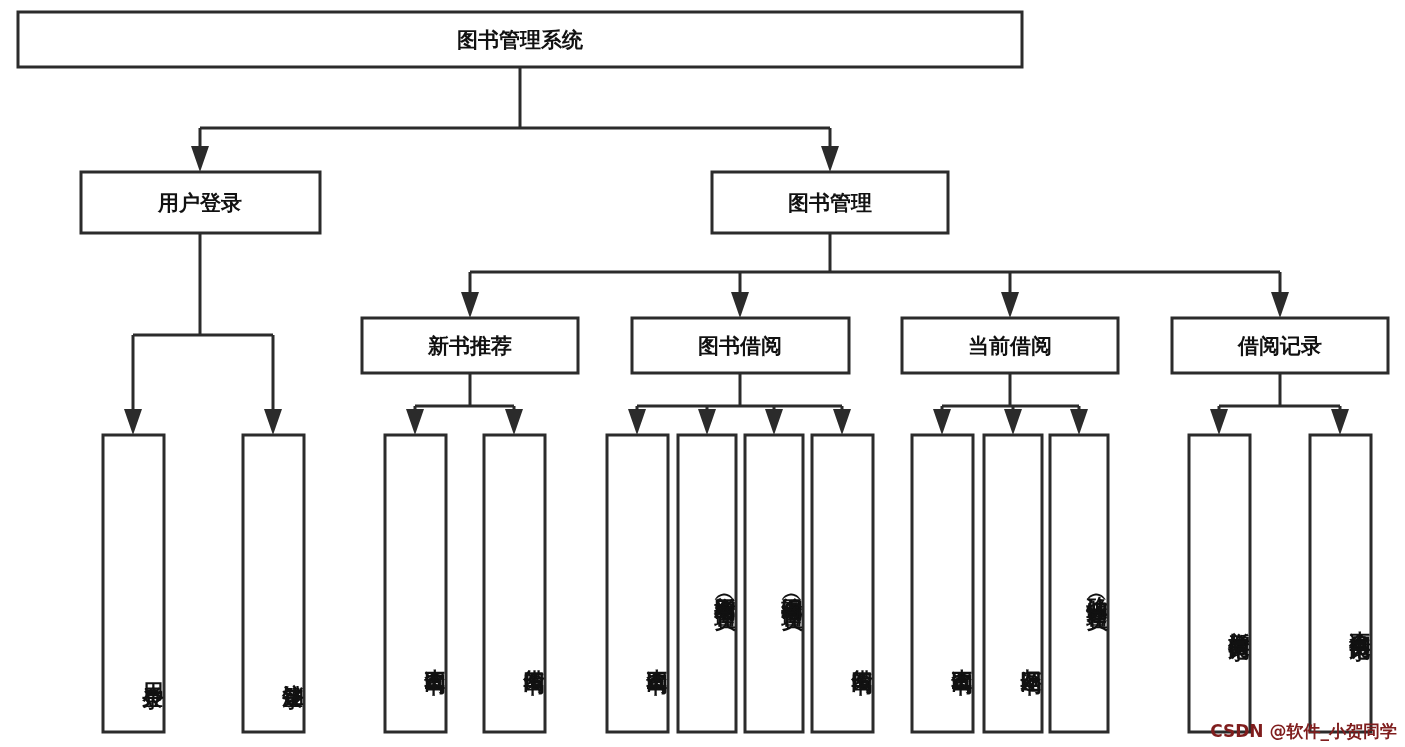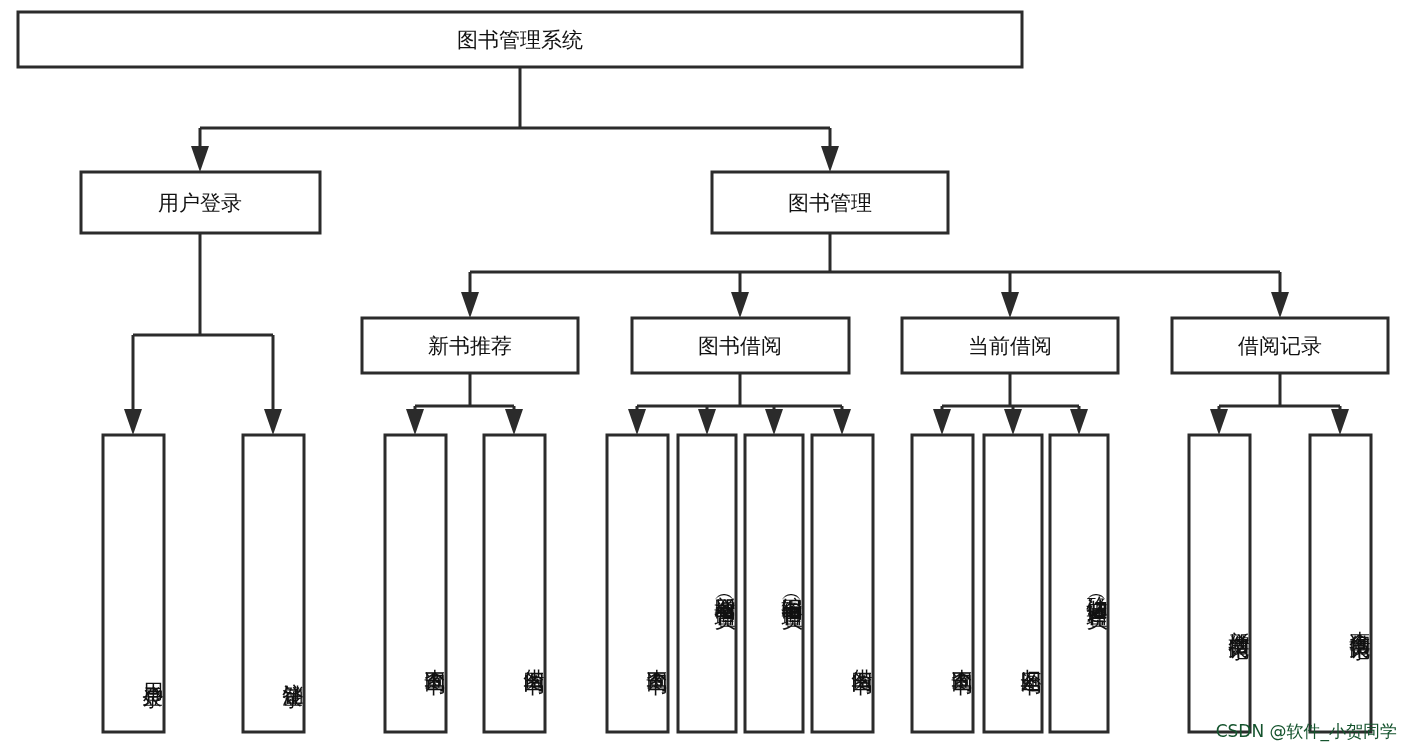--- a/index.html
+++ b/index.html
@@ -9,20 +9,21 @@
   }
   body {
     font-family: "DejaVu Sans", "Liberation Sans", sans-serif;
   }
   #canvas {
     position: relative;
     width: 1405px;
     height: 747px;
     background: #ffffff;
     overflow: hidden;
+    font-weight: bold;
   }
   svg.diagram {
     position: absolute;
     left: 0;
     top: 0;
     width: 1405px;
     height: 747px;
   }
   .node-box {
     fill: #ffffff;
@@ -59,21 +60,21 @@
     align-items: flex-start;
     justify-content: center;
     pointer-events: none;
   }
   .watermark {
     position: absolute;
     right: 8px;
     bottom: 4px;
     font-family: "DejaVu Sans", "Liberation Sans", sans-serif;
     font-size: 17px;
-    color: #14532d;
+    color: #7f1d1d;
     white-space: nowrap;
   }
 </style>
 </head>
 <body>
 
 <div id="canvas">
 
   <svg class="diagram" viewBox="0 0 1405 747" xmlns="http://www.w3.org/2000/svg">
 

